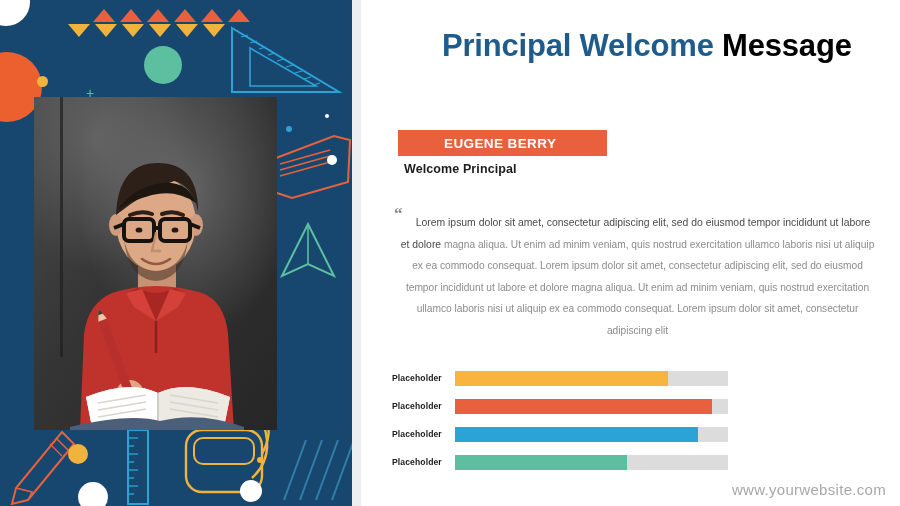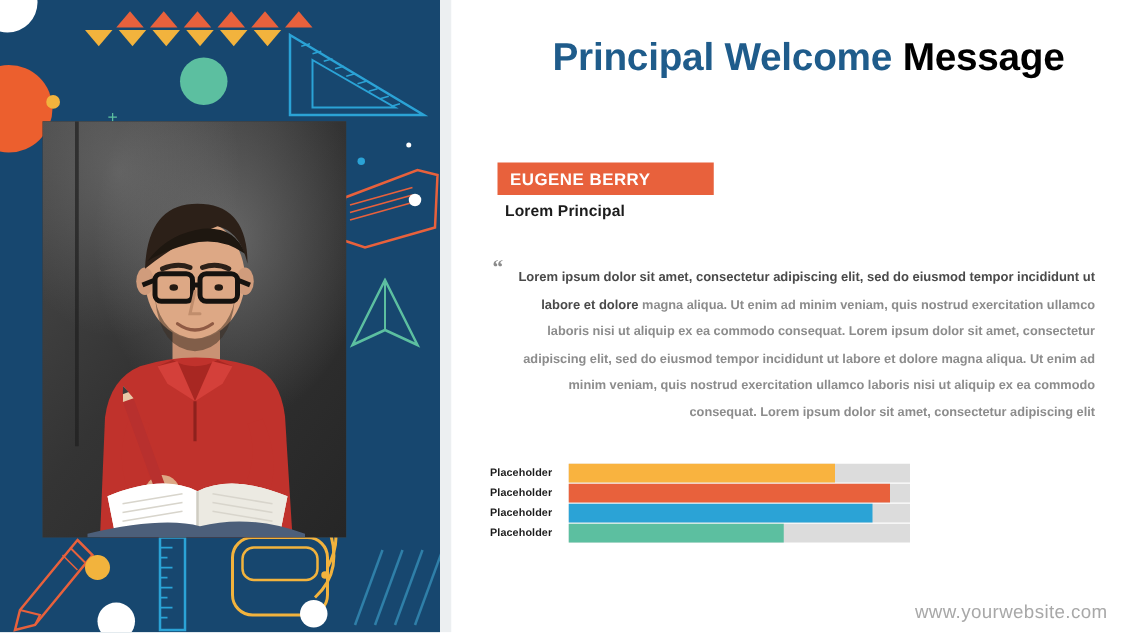--- a/index.html
+++ b/index.html
@@ -27,35 +27,35 @@
   
   .photo{position:absolute;left:34px;top:97px;width:243px;height:333px;overflow:hidden;background:#3a3a3a;}
   .photo svg{display:block;}
 
   
   .title{position:absolute;left:418px;top:28px;font-size:31px;font-weight:bold;letter-spacing:-0.2px;white-space:nowrap;}
   .title .t1{color:#1f5c8b;margin-left:24px;}
   .title .t2{color:#000000;}
 
   .name-badge{position:absolute;left:398px;top:130px;width:173px;height:26px;background:#e8613c;
-    display:flex;align-items:center;}
+    display:flex;align-items:center;padding-left:36px;}
   .name-badge span{color:#ffffff;font-size:13.5px;font-weight:bold;letter-spacing:0.4px;padding-left:10px;}
 
   .role{position:absolute;left:404px;top:162px;font-size:12.5px;font-weight:bold;color:#1c1c1c;letter-spacing:0.1px;}
 
   .quote-mark{position:absolute;left:394px;top:205px;font-size:17px;color:#8a8a8a;font-weight:bold;
     font-family:"Liberation Serif", serif;line-height:1;}
 
   .para{position:absolute;left:399px;top:212px;width:477px;font-size:10.2px;color:#8c8c8c;
-    line-height:21.5px;text-align:right;font-weight:bold;}
+    line-height:21.5px;text-align:center;}
   .para .lead{color:#4a4a4a;font-size:10.4px;padding-left:11px;}
 
   
   .chart{position:absolute;left:392px;top:370px;width:340px;}
-  .bar-row{display:flex;align-items:center;height:16px;}
+  .bar-row{display:flex;align-items:center;height:16px;margin-bottom:12px;}
   .bar-label{width:62px;font-size:8.6px;font-weight:bold;color:#1c1c1c;letter-spacing:0.1px;}
   .bar-track{position:relative;width:273px;height:15px;background:#dcdcdc;margin-left:1px;}
   .bar-fill{position:absolute;left:0;top:0;height:15px;}
 
   .website{position:absolute;right:14px;bottom:8px;font-size:15px;color:#a8a8a8;letter-spacing:0.3px;}
 </style>
 </head>
 <body>
 
 <div class="slide">
@@ -257,21 +257,21 @@
   <div class="panel-gap"></div>
 
   <div class="title">
     <span class="t1">Principal Welcome</span><span class="t2">&nbsp;</span><span class="t2">Message</span>
   </div>
 
   <div class="name-badge">
     <span>EUGENE BERRY</span>
   </div>
 
-  <div class="role">Lorem Principal</div>
+  <div class="role">Welcome Principal</div>
 
   <div class="quote-mark">“</div>
 
   <div class="para">
     <span class="lead">Lorem ipsum dolor sit amet, consectetur adipiscing elit, sed do eiusmod tempor incididunt ut labore et dolore</span><span> magna aliqua. Ut enim ad minim veniam, quis nostrud  exercitation  ullamco laboris nisi ut aliquip ex ea commodo  consequat.  Lorem ipsum dolor sit amet, consectetur  adipiscing elit, sed do eiusmod tempor incididunt ut labore et  dolore magna aliqua. Ut enim ad minim veniam, quis nostrud  exercitation  ullamco laboris nisi ut aliquip ex ea  commodo consequat.  Lorem  ipsum dolor sit amet, consectetur  adipiscing elit</span>
   </div>
 
   <div class="chart">
 
     <div class="bar-row">

